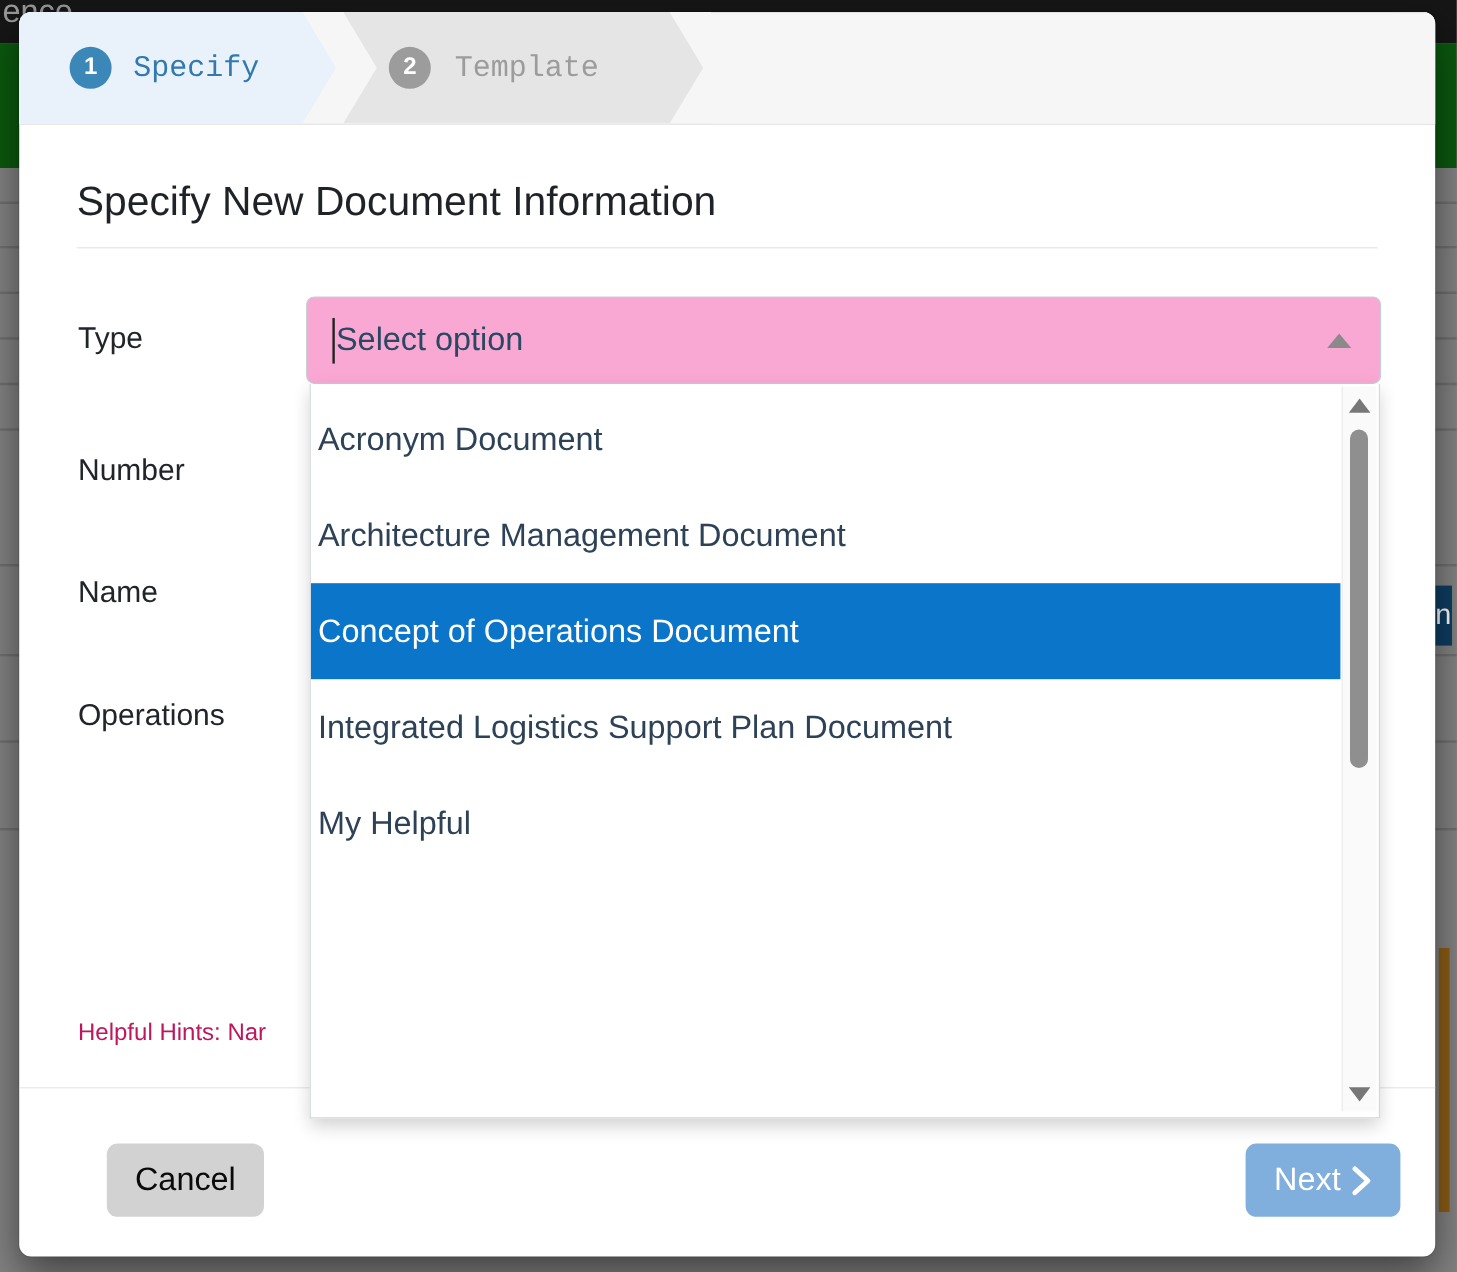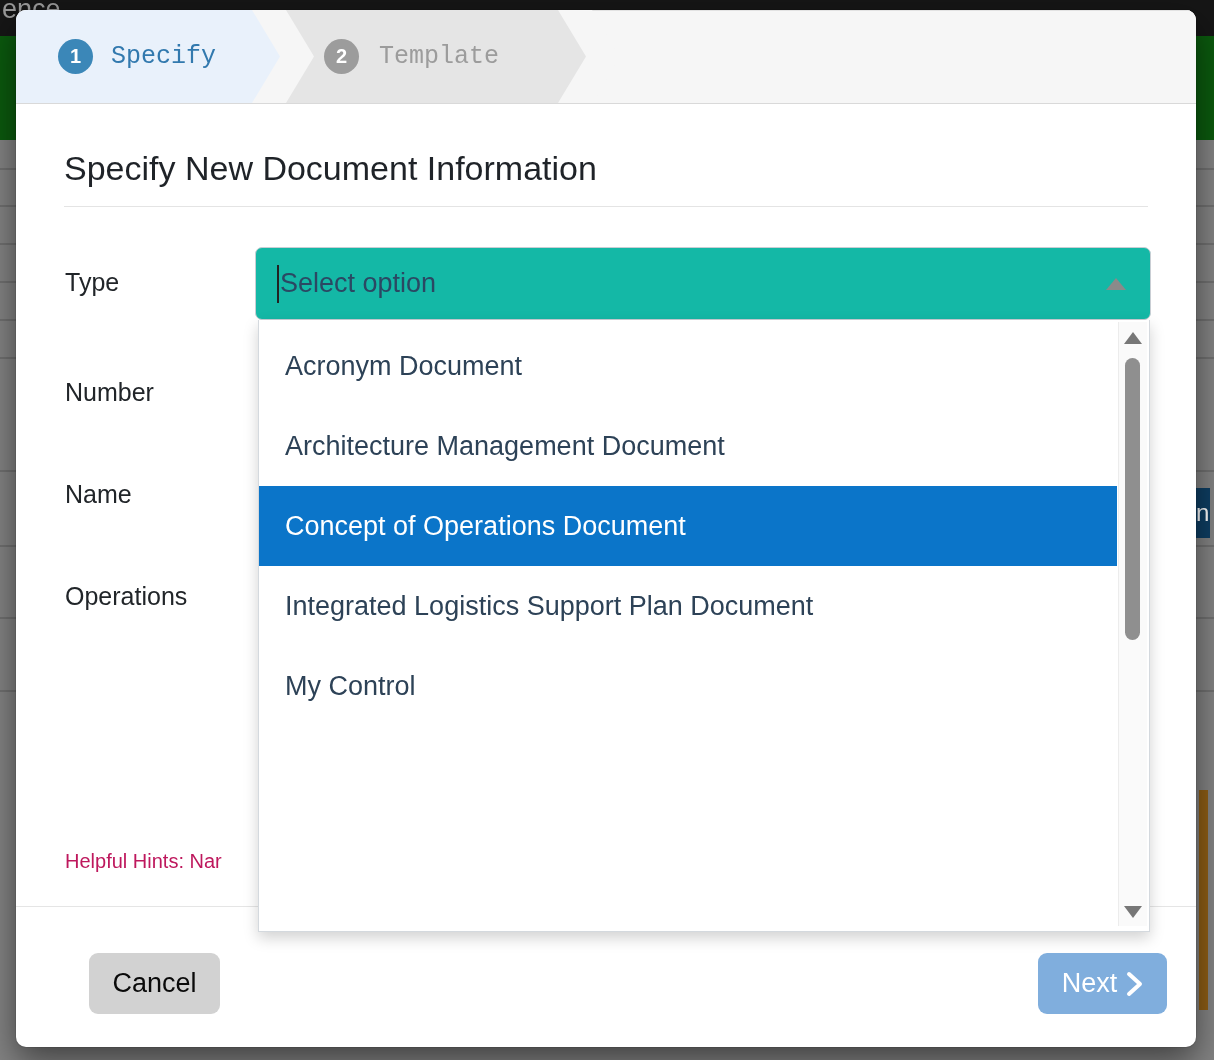--- a/index.html
+++ b/index.html
@@ -33,36 +33,36 @@
   .step2 .badge{left:38px;background:#9c9c9c;}
   .slabel{position:absolute;top:0;font-size:25px;line-height:93px;font-family:Liberation Mono, monospace;}
   .step1 .slabel{left:95px;color:#3279ae;}
   .step2 .slabel{left:93px;color:#9c9c9c;}
   
   .title{position:absolute;left:48px;top:139px;font-size:34px;color:#1f2328;}
   .title-rule{position:absolute;left:48px;top:196px;width:1084px;height:1px;background:#e4e4e4;}
   
   .flabel{position:absolute;left:49px;font-size:25px;color:#212529;}
   
-  .select{position:absolute;left:239px;top:237px;width:896px;height:73px;background:#14b8a6;
+  .select{position:absolute;left:239px;top:237px;width:896px;height:73px;background:#f9a8d4;
           border:1px solid #c9ced4;border-radius:7px;box-sizing:border-box;}
   .selval{position:absolute;left:24px;top:0;line-height:71px;font-size:27px;color:#2b4863;}
   .caret{position:absolute;left:21px;top:17px;width:2px;height:38px;background:#222;}
   .up-arrow{position:absolute;right:24px;top:30px;width:0;height:0;
             border-left:10px solid transparent;border-right:10px solid transparent;
             border-bottom:12px solid #8a8a8a;}
   
   .hints{position:absolute;left:49px;top:840px;font-size:20px;color:#be185d;white-space:nowrap;z-index:1;}
   .footer-rule{position:absolute;left:0;top:896px;width:100%;height:1px;background:#e5e5e5;z-index:1;}
   
   .dropdown{position:absolute;left:242px;top:310px;width:892px;height:612px;background:#fff;
             border:1px solid #d4d9de;border-top:none;box-shadow:0 6px 14px rgba(0,0,0,.18);
             box-sizing:border-box;overflow:hidden;z-index:2;}
   .opts{position:absolute;left:0;top:6px;width:858px;}
-  .opt{height:80px;line-height:80px;padding-left:26px;font-size:27px;color:#2d4257;
+  .opt{height:80px;line-height:80px;padding-left:6px;font-size:27px;color:#2d4257;
        white-space:nowrap;overflow:hidden;}
   .opt.selected{background:#0b75c9;color:#fff;}
   .sb{position:absolute;right:2px;top:2px;width:28px;height:604px;background:#fafafa;
       border-left:1px solid #ececec;}
   .sb-up{position:absolute;left:5px;top:10px;width:0;height:0;
          border-left:9px solid transparent;border-right:9px solid transparent;
          border-bottom:12px solid #777;}
   .sb-down{position:absolute;left:5px;bottom:8px;width:0;height:0;
          border-left:9px solid transparent;border-right:9px solid transparent;
          border-top:12px solid #777;}
@@ -135,21 +135,21 @@
 
     <div class="hints">Helpful Hints: Nar</div>
     <div class="footer-rule"></div>
 
     <div class="dropdown">
       <div class="opts">
         <div class="opt">Acronym Document</div>
         <div class="opt">Architecture Management Document</div>
         <div class="opt selected">Concept of Operations Document</div>
         <div class="opt">Integrated Logistics Support Plan Document</div>
-        <div class="opt">My Control</div>
+        <div class="opt">My Helpful</div>
       </div>
       <div class="sb">
         <span class="sb-up"></span>
         <span class="sb-thumb"></span>
         <span class="sb-down"></span>
       </div>
     </div>
 
     <button class="btn cancel">Cancel</button>
     <button class="btn next">

